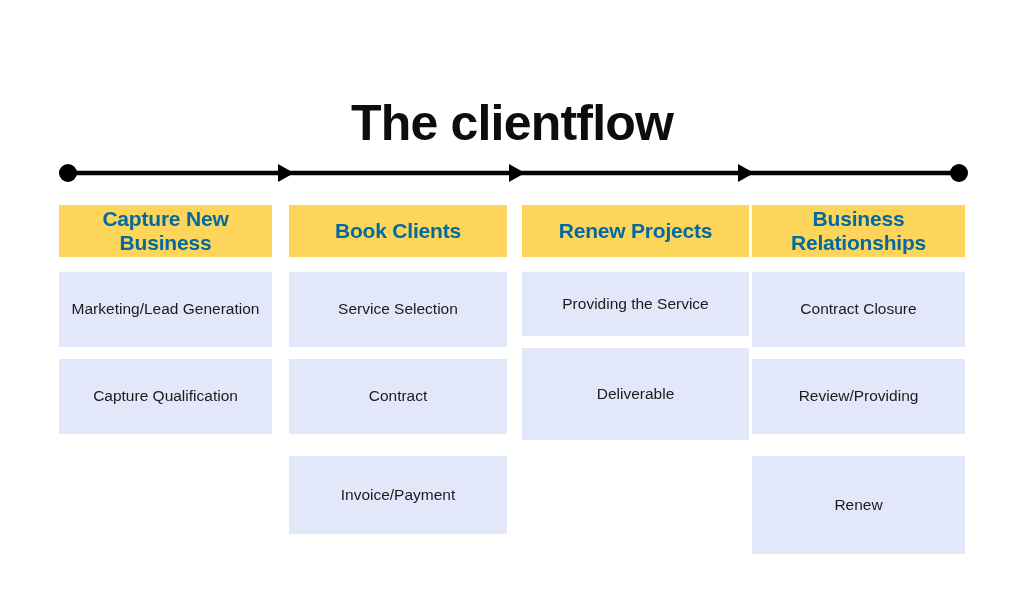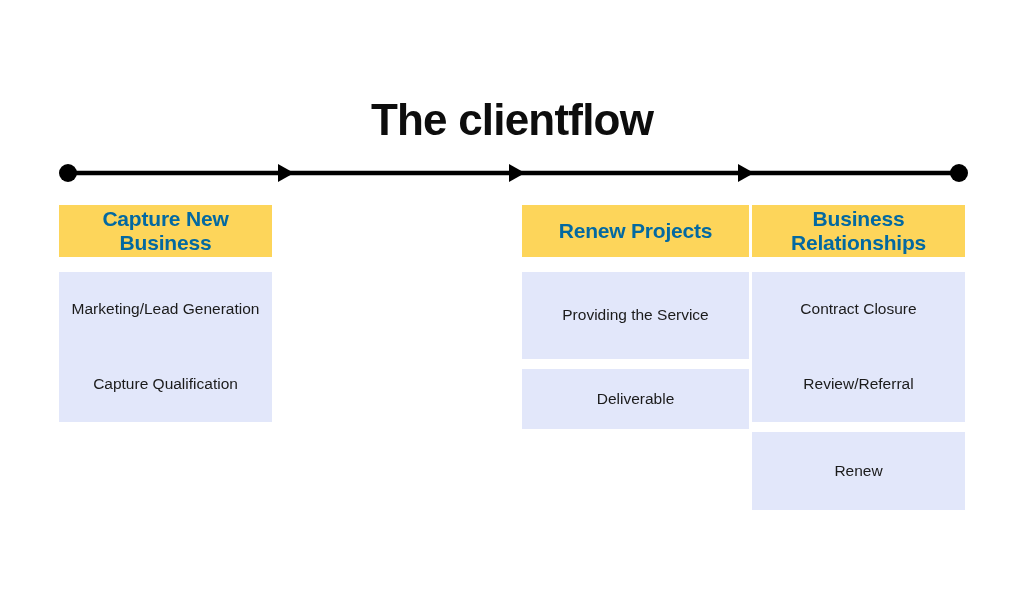--- a/index.html
+++ b/index.html
@@ -21,21 +21,21 @@
     height: 614px;
   }
 
   
   .page-title {
     position: absolute;
     left: 0;
     top: 96px;
     width: 1024px;
     text-align: center;
-    font-size: 44px;
+    font-size: 50px;
     font-weight: bold;
     letter-spacing: -0.8px;
     color: #0d0d0d;
     line-height: 1.1;
     font-family: "Liberation Sans", sans-serif;
   }
 
   
   .timeline {
     position: absolute;
@@ -77,43 +77,44 @@
     color: #0369a1;
     letter-spacing: -0.2px;
     box-sizing: border-box;
     padding: 0 6px;
   }
 
   .step-list {
     margin-top: 15px;
     display: flex;
     flex-direction: column;
+    gap: 12px;
   }
 
   .step-card {
     background: #e2e7fa;
     height: 75px;
     display: flex;
     align-items: center;
     justify-content: center;
     text-align: center;
     font-size: 15.5px;
     font-weight: normal;
     color: #1b1b1b;
     line-height: 1.45;
     box-sizing: border-box;
     padding: 0 10px;
   }
 
   
   .col-1 .step-card { height: 75px; }
   .col-1 .step-card:nth-child(3) { height: 78px; margin-top: 10px; }
-  .col-3 .step-card:nth-child(3) { height: 78px; margin-top: 10px; }
-  .col-2 .step-card { height: 87px; }
-  .col-2 .step-card:nth-child(2) { height: 60px; margin-top: 10px; }
+  .col-3 .step-card:nth-child(3) { height: 98px; margin-top: 10px; }
+  .col-2 .step-card { height: 64px; }
+  .col-2 .step-card:nth-child(2) { height: 92px; }
 </style>
 </head>
 <body>
 
 <div id="canvas">
 
   <div class="page-title">The clientflow</div>
 
   <div class="timeline">
     <svg width="915" height="30" viewBox="0 0 915 30" xmlns="http://www.w3.org/2000/svg">
@@ -129,32 +130,40 @@
   <div class="flow-grid">
 
     <div class="column col-0">
       <div class="phase-header">Capture New Business</div>
       <div class="step-list">
         <div class="step-card">Marketing/Lead Generation</div>
         <div class="step-card">Capture Qualification</div>
       </div>
     </div>
 
+    <div class="column col-1">
+      <div class="phase-header">Book Clients</div>
+      <div class="step-list">
+        <div class="step-card">Service Selection</div>
+        <div class="step-card">Contract</div>
+        <div class="step-card">Invoice/Payment</div>
+      </div>
+    </div>
 
     <div class="column col-2">
       <div class="phase-header">Renew Projects</div>
       <div class="step-list">
         <div class="step-card">Providing the Service</div>
         <div class="step-card">Deliverable</div>
       </div>
     </div>
 
     <div class="column col-3">
       <div class="phase-header">Business Relationships</div>
       <div class="step-list">
         <div class="step-card">Contract Closure</div>
-        <div class="step-card">Review/Referral</div>
+        <div class="step-card">Review/Providing</div>
         <div class="step-card">Renew</div>
       </div>
     </div>
 
   </div>
 </div>
 
 </body></html>

